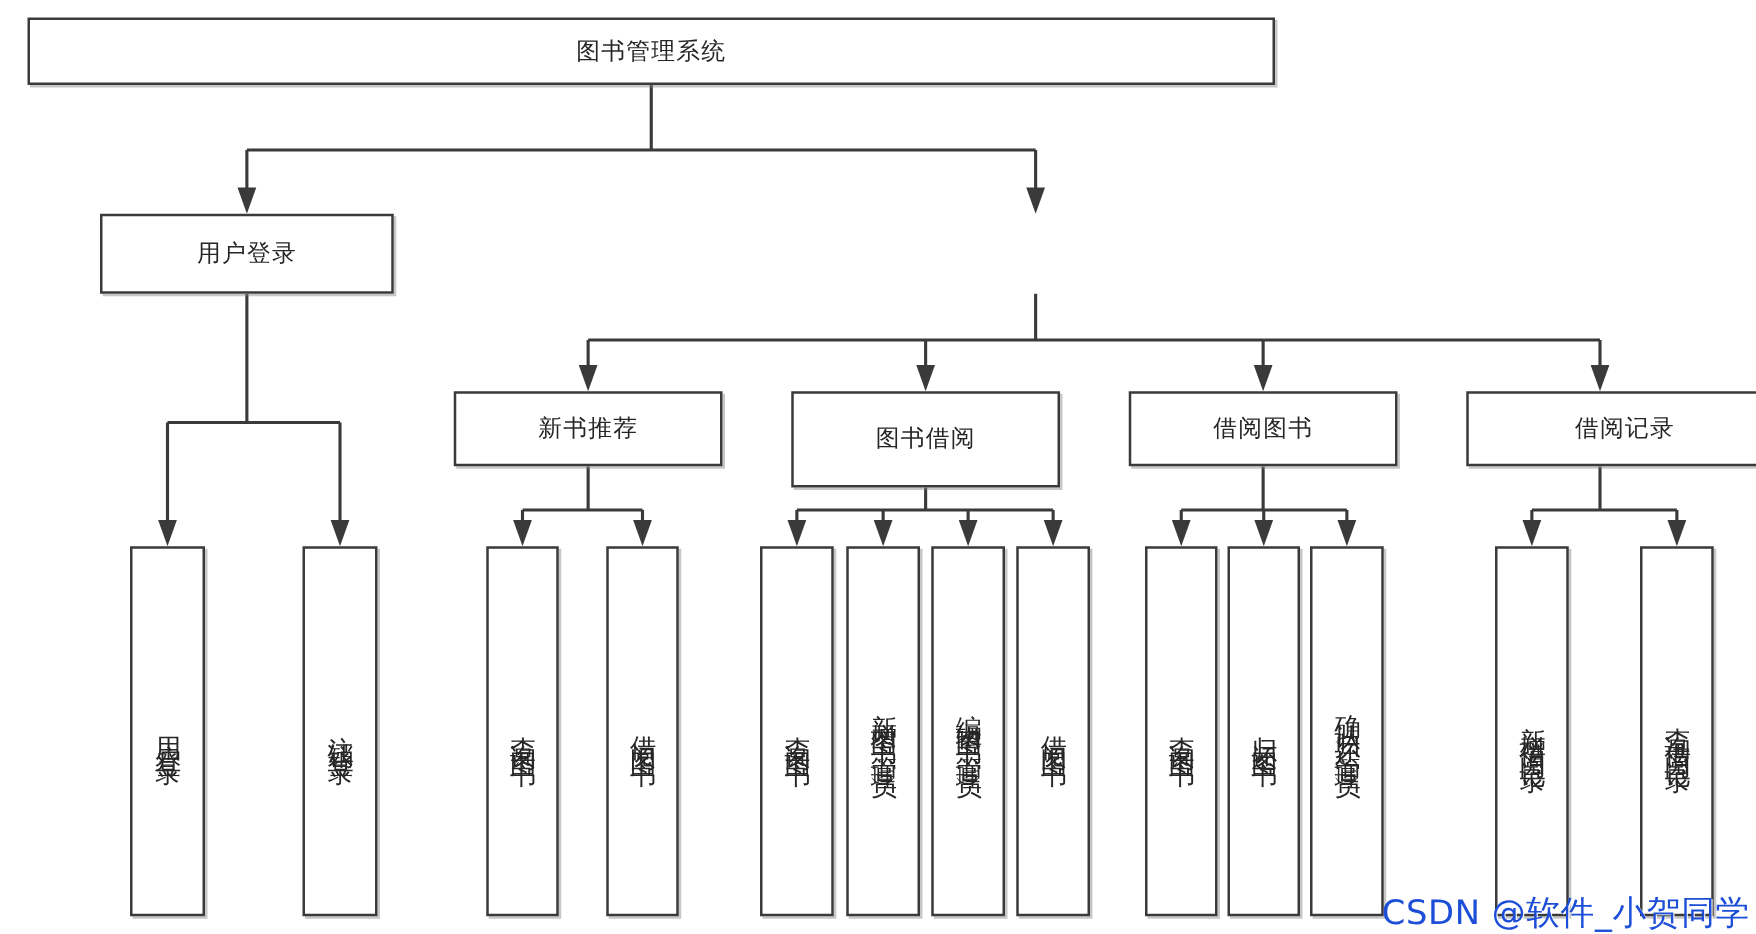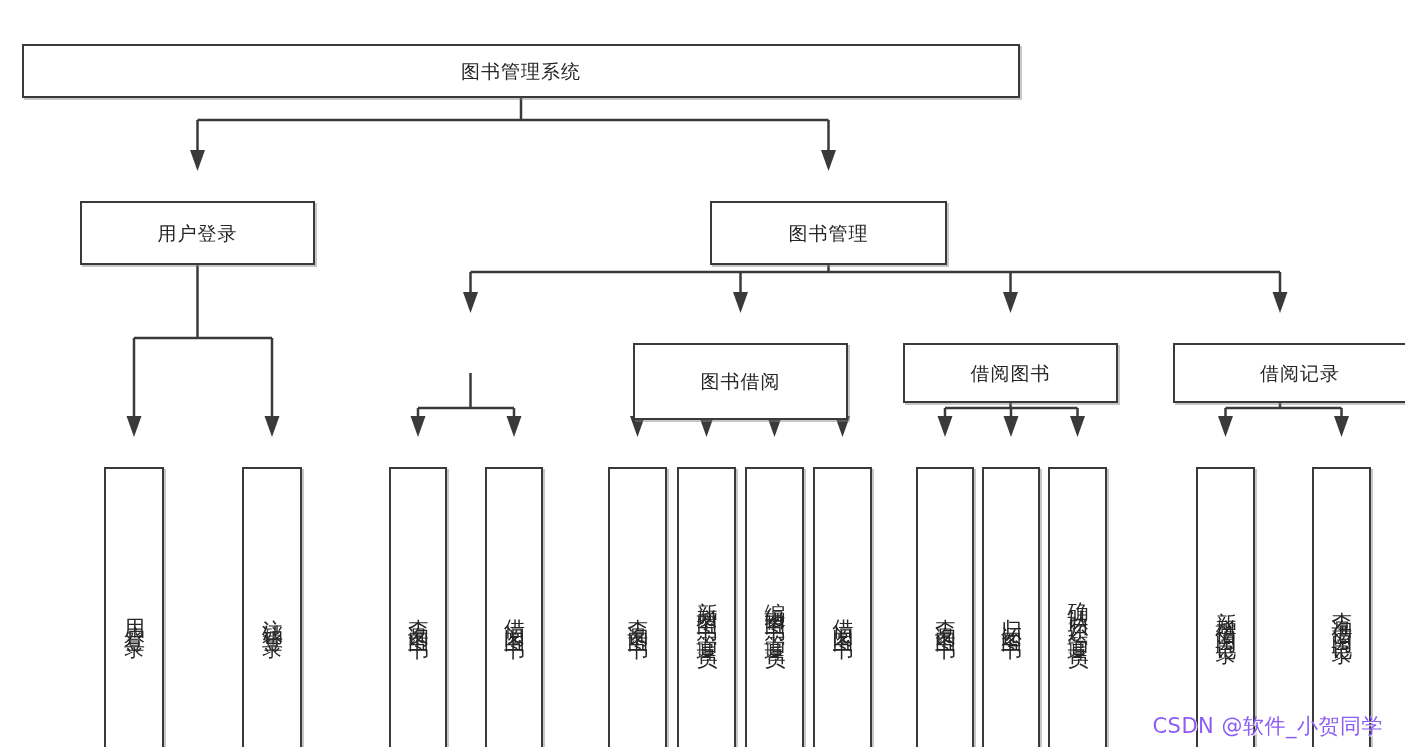--- a/index.html
+++ b/index.html
@@ -24,38 +24,37 @@
     box-shadow: 2px 2px 0 rgba(130,130,130,0.45);
     display: flex;
     align-items: center;
     justify-content: center;
     color: #262626;
     font-size: 19px;
     letter-spacing: 1px;
     text-align: right;
     line-height: 1.2;
     white-space: nowrap;
-    margin-top: 30px;
   }
   .node.leaf {
     font-size: 21px;
     letter-spacing: 0;
   }
   .node.leaf .vtext {
     writing-mode: vertical-rl;
     text-orientation: mixed;
     letter-spacing: 0.32em;
     white-space: nowrap;
   }
   #watermark {
     position: absolute;
-    right: 22px;
+    right: 5px;
     top: 712px;
-    font-size: 21px;
-    color: #8b5cf6;
+    font-size: 27px;
+    color: #1d4ed8;
     letter-spacing: 0.5px;
     text-shadow: 1px 1px 0 rgba(255,255,255,0.85);
     pointer-events: none;
   }
   .wire { stroke: #3a3a3a; stroke-width: 2.5; fill: none; }
   .arrowhead { fill: #3a3a3a; stroke: none; }
 </style>
 </head>
 <body>
 
@@ -119,22 +118,22 @@
     <path class="wire" d="M1225.5,408 H1341.5"></path>
     <path class="wire" d="M1225.5,408 V421"></path>
     <polygon class="arrowhead" points="1218,416 1233,416 1225.5,437"></polygon>
     <path class="wire" d="M1341.5,408 V421"></path>
     <polygon class="arrowhead" points="1334,416 1349,416 1341.5,437"></polygon>
   </svg>
 
   <div class="node" style="left:22px; top:14px; width:998px; height:54px;">图书管理系统</div>
 
   <div class="node" style="left:80px; top:171px; width:235px; height:64px;">用户登录</div>
-  <div class="node" style="left:710px; top:171px; width:237px; height:64px;">图书管理</div>
 
+  <div class="node" style="left:363px; top:313px; width:215px; height:60px;">新书推荐</div>
   <div class="node" style="left:633px; top:313px; width:215px; height:77px;">图书借阅</div>
   <div class="node" style="left:903px; top:313px; width:215px; height:60px;">借阅图书</div>
   <div class="node" style="left:1173px; top:313px; width:254px; height:60px;">借阅记录</div>
 
   <div class="node leaf" style="left:104px; top:437px; width:60px; height:296px;">
     <span class="vtext">用户登录</span>
   </div>
   <div class="node leaf" style="left:242px; top:437px; width:60px; height:296px;">
     <span class="vtext">注销登录</span>
   </div>

